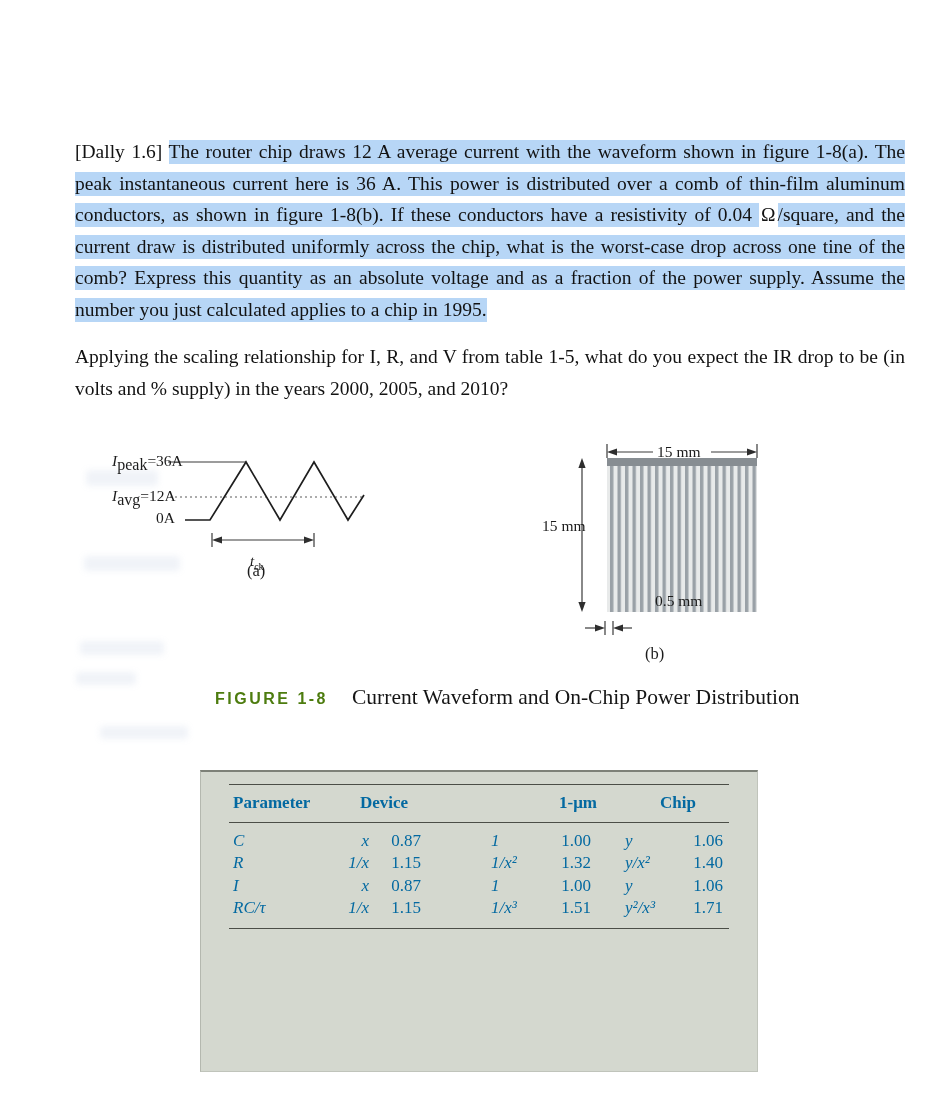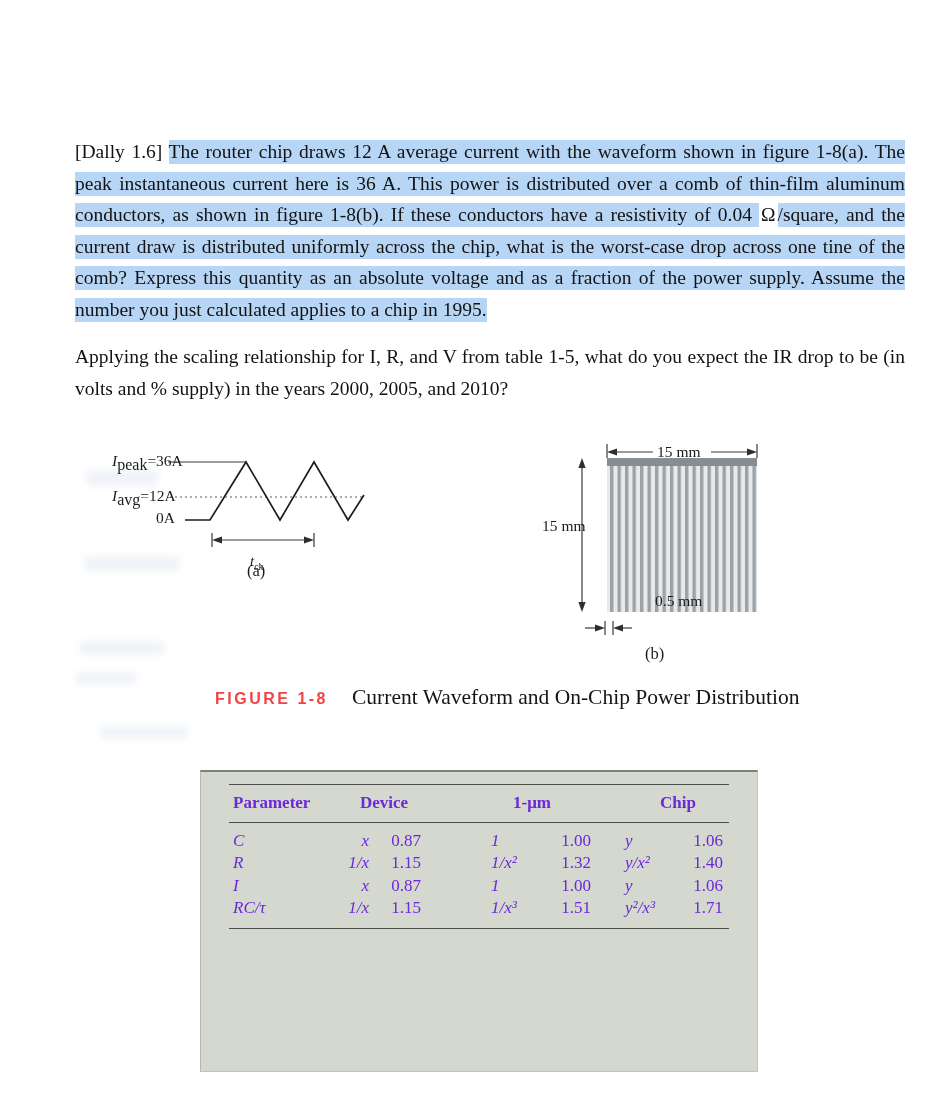--- a/index.html
+++ b/index.html
@@ -35,21 +35,21 @@
   }
   .wf-label i { font-style:italic; }
   .wf-label sub { font-size:16px; vertical-align:sub; }
   .tck-label { background:#fff; padding:0 4px; font-size:15px; }
   .tck-label i { font-style:italic; }
   .tck-label sub { font-size:10px; }
   .sub-label { position:absolute; font-size:16.5px; color:#1c1c1c; }
   .fig-caption { position:absolute; left:215px; top:685px; width:700px; white-space:nowrap; }
   .fig-cap-label {
     font-family:"Liberation Sans", sans-serif; font-size:16px; font-weight:600;
-    letter-spacing:2.5px; color:#ef4444; margin-right:20px;
+    letter-spacing:2.5px; color:#4d7c0f; margin-right:20px;
   }
   .fig-cap-text { font-size:21.5px; color:#151515; }
   .artifact {
     position:absolute; background:rgba(110,135,185,0.10);
     filter:blur(3px); border-radius:3px;
   }
 
   
   .table-scan {
     position:absolute; left:200px; top:770px; width:558px; height:302px;
@@ -59,30 +59,30 @@
     color:#24262b;
   }
   .t-title { padding:16px 0 0 30px; white-space:nowrap; }
   .t-label {
     font-family:"Liberation Sans", sans-serif; font-size:14.5px; font-weight:700;
     letter-spacing:2px; color:#2e3034;
   }
   .t-name { font-size:18.5px; font-weight:700; margin-left:20px; }
   table.scan-table {
     border-collapse:collapse; margin:12px 12px 0 28px; width:500px;
-    font-size:17px; color:#6d28d9;
+    font-size:17px; color:#0369a1;
     border-bottom:1.5px solid #4b4e47;
   }
   table.scan-table th {
     border-top:1.5px solid #4b4e47; border-bottom:1.5px solid #4b4e47;
     font-weight:700; padding:8px 0 9px; font-size:17px;
   }
   .th-param { text-align:left; padding-left:4px !important; }
   .th-dev { text-align:center; }
-  .th-um { text-align:center; padding-left:40px !important; }
+  .th-um { text-align:right; padding-left:40px !important; }
   .th-chip { text-align:center; padding-left:30px !important; }
   table.scan-table td { height:23.5px; vertical-align:middle; }
   tbody tr:first-child td { padding-top:8px; }
   tbody tr:last-child td { padding-bottom:10px; }
   .c-param { text-align:left; padding-left:4px; font-style:italic; }
   .c-expr { text-align:right; padding-right:8px; font-style:italic; }
   .c-expr-left { text-align:left; padding-left:0; }
   .c-val { text-align:right; padding-right:6px; }
   td.um-e { padding-left:64px; }
   td.chip-e { padding-left:28px; }

